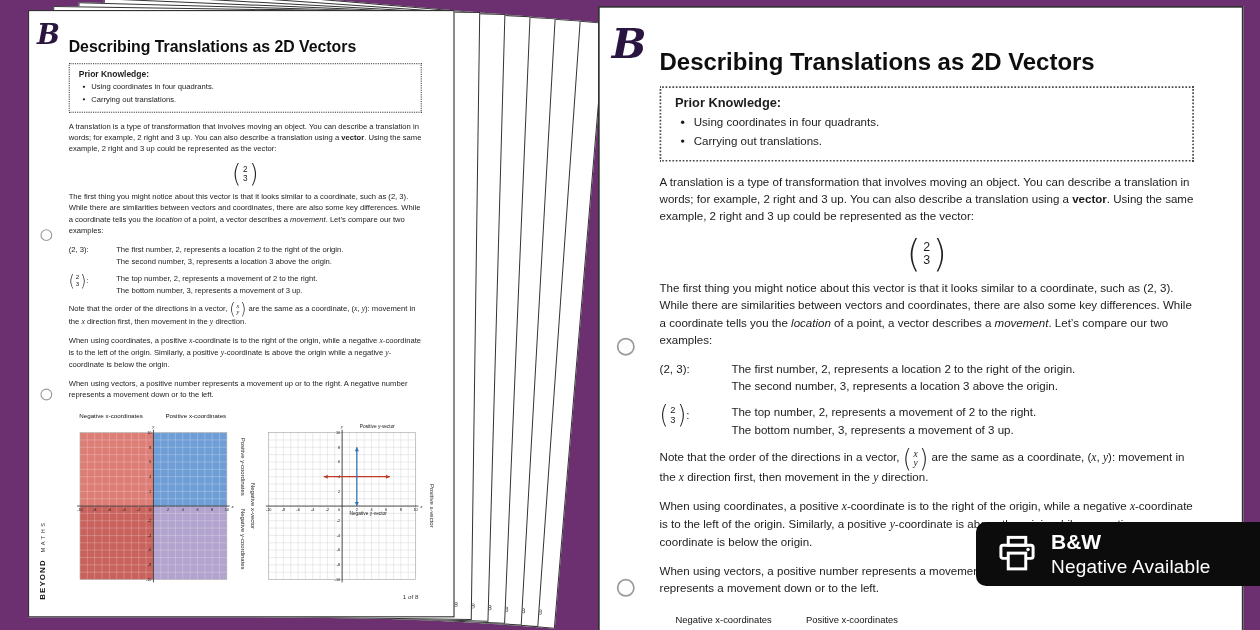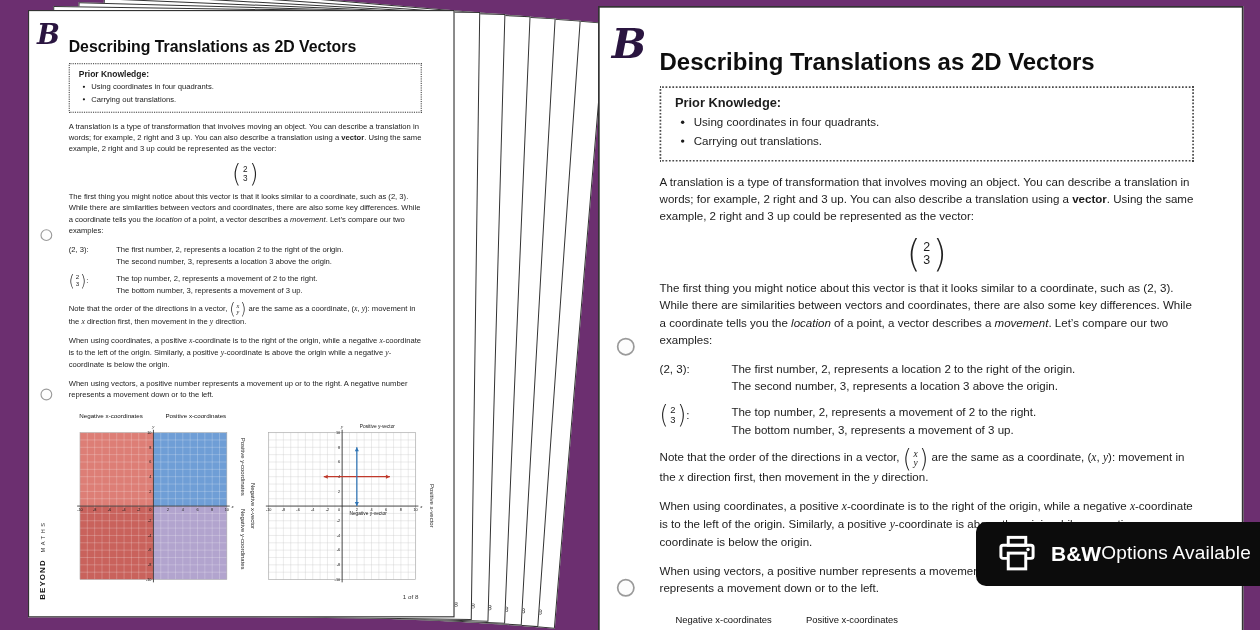--- a/index.html
+++ b/index.html
@@ -69,21 +69,21 @@
   .left-page{position:absolute;left:28px;top:10px;width:427px;height:608px;z-index:10;}
   .left-page .page{transform:scale(0.565);transform-origin:0 0;}
   .right-page{position:absolute;left:598px;top:6px;width:648px;height:624px;z-index:20;}
   .right-page .page{transform:scale(0.855);transform-origin:0 0;}
   
   .bw-badge{
     position:absolute;left:976px;top:522px;height:64px;min-width:300px;
     background:#0c0c0c;border-radius:10px;display:flex;align-items:center;
     gap:13px;padding:0 20px;color:#fff;z-index:40;box-sizing:border-box;
   }
-  .bw-text{display:flex;flex-direction:row;line-height:1.25;}
+  .bw-text{display:flex;flex-direction:column;line-height:1.25;}
   .bw-line1{font-size:21px;font-weight:bold;}
   .bw-line2{font-size:19px;font-weight:normal;letter-spacing:0.2px;}
 </style>
 </head>
 <body>
 
 <div class="viewport" style="background: rgb(108, 47, 112);">
 
   <div class="stack-page s6">
       <span class="pg8">8</span>
@@ -590,16 +590,16 @@
 
   <div class="bw-badge">
     <svg width="42" height="42" viewBox="0 0 24 24">
       <rect x="7" y="2.5" width="10" height="4.5" fill="none" stroke="#ffffff" stroke-width="1.7"></rect>
       <rect x="2.8" y="7" width="18.4" height="7.5" rx="1.2" fill="none" stroke="#ffffff" stroke-width="1.7"></rect>
       <rect x="7" y="11.5" width="10" height="9" fill="#0c0c0c" stroke="#ffffff" stroke-width="1.7"></rect>
       <circle cx="18.3" cy="9.4" r="1" fill="#ffffff"></circle>
     </svg>
     <div class="bw-text">
       <div class="bw-line1">B&amp;W</div>
-      <div class="bw-line2">Options Available</div>
+      <div class="bw-line2">Negative Available</div>
     </div>
   </div>
 </div>
 
 </body></html>

